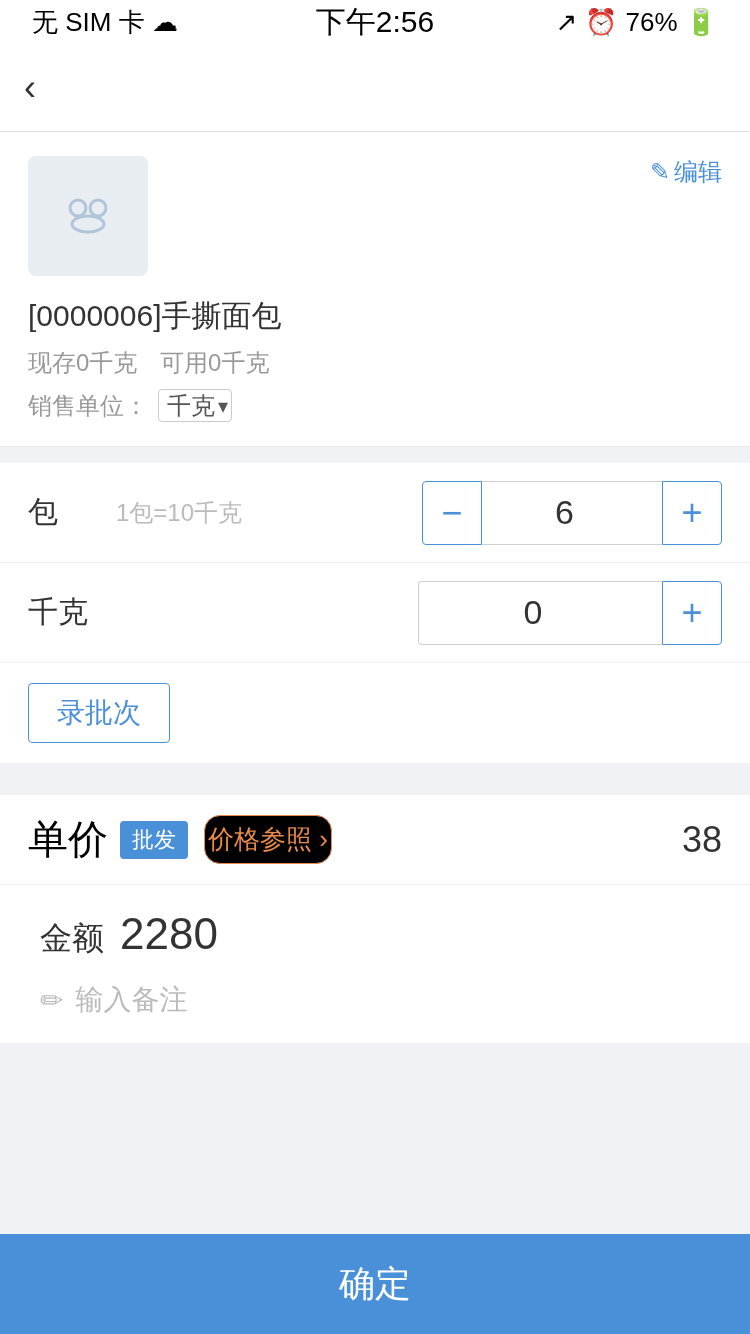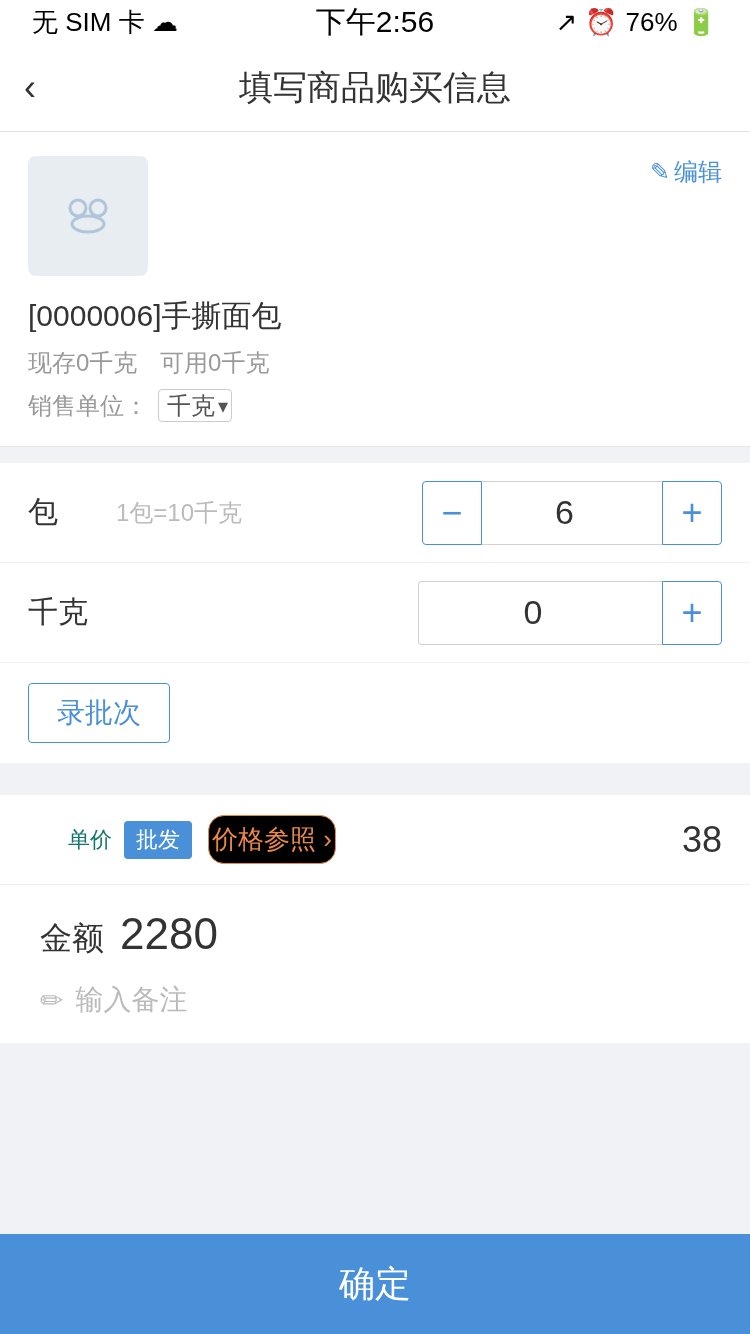--- a/index.html
+++ b/index.html
@@ -255,23 +255,22 @@
       margin-top: 16px;
     }
     .price-row {
       display: flex;
       align-items: center;
       padding: 0 28px;
       height: 90px;
       border-bottom: 1px solid #f0f0f0;
     }
     .price-label {
-      font-size: 22px;
-      color: #0f766e;
-      margin-left: 40px;
+      font-size: 40px;
+      color: #000000;
     }
     .price-tag {
       margin-left: 12px;
       background: #4a90d9;
       color: #fff;
       font-size: 22px;
       padding: 4px 12px;
       border-radius: 4px;
     }
     .price-ref-btn {
@@ -364,21 +363,20 @@
   <div class="status-right">
     <span>↗</span>
     <span>⏰</span>
     <span>76%</span>
     <span>🔋</span>
   </div>
 </div>
 
 <div class="nav-bar">
   <div class="nav-back">‹</div>
-  <div class="nav-title">填写商品购买信息</div>
 </div>
 
 <div class="product-card" style="position:relative;flex-direction:column;">
   <div class="product-image">
     <svg viewBox="0 0 60 60" fill="none" xmlns="http://www.w3.org/2000/svg">
       <circle cx="20" cy="22" r="8" stroke="#7a9fc2" stroke-width="3" fill="none"></circle>
       <circle cx="40" cy="22" r="8" stroke="#7a9fc2" stroke-width="3" fill="none"></circle>
       <ellipse cx="30" cy="38" rx="16" ry="8" stroke="#7a9fc2" stroke-width="3" fill="none"></ellipse>
     </svg>
   </div>

